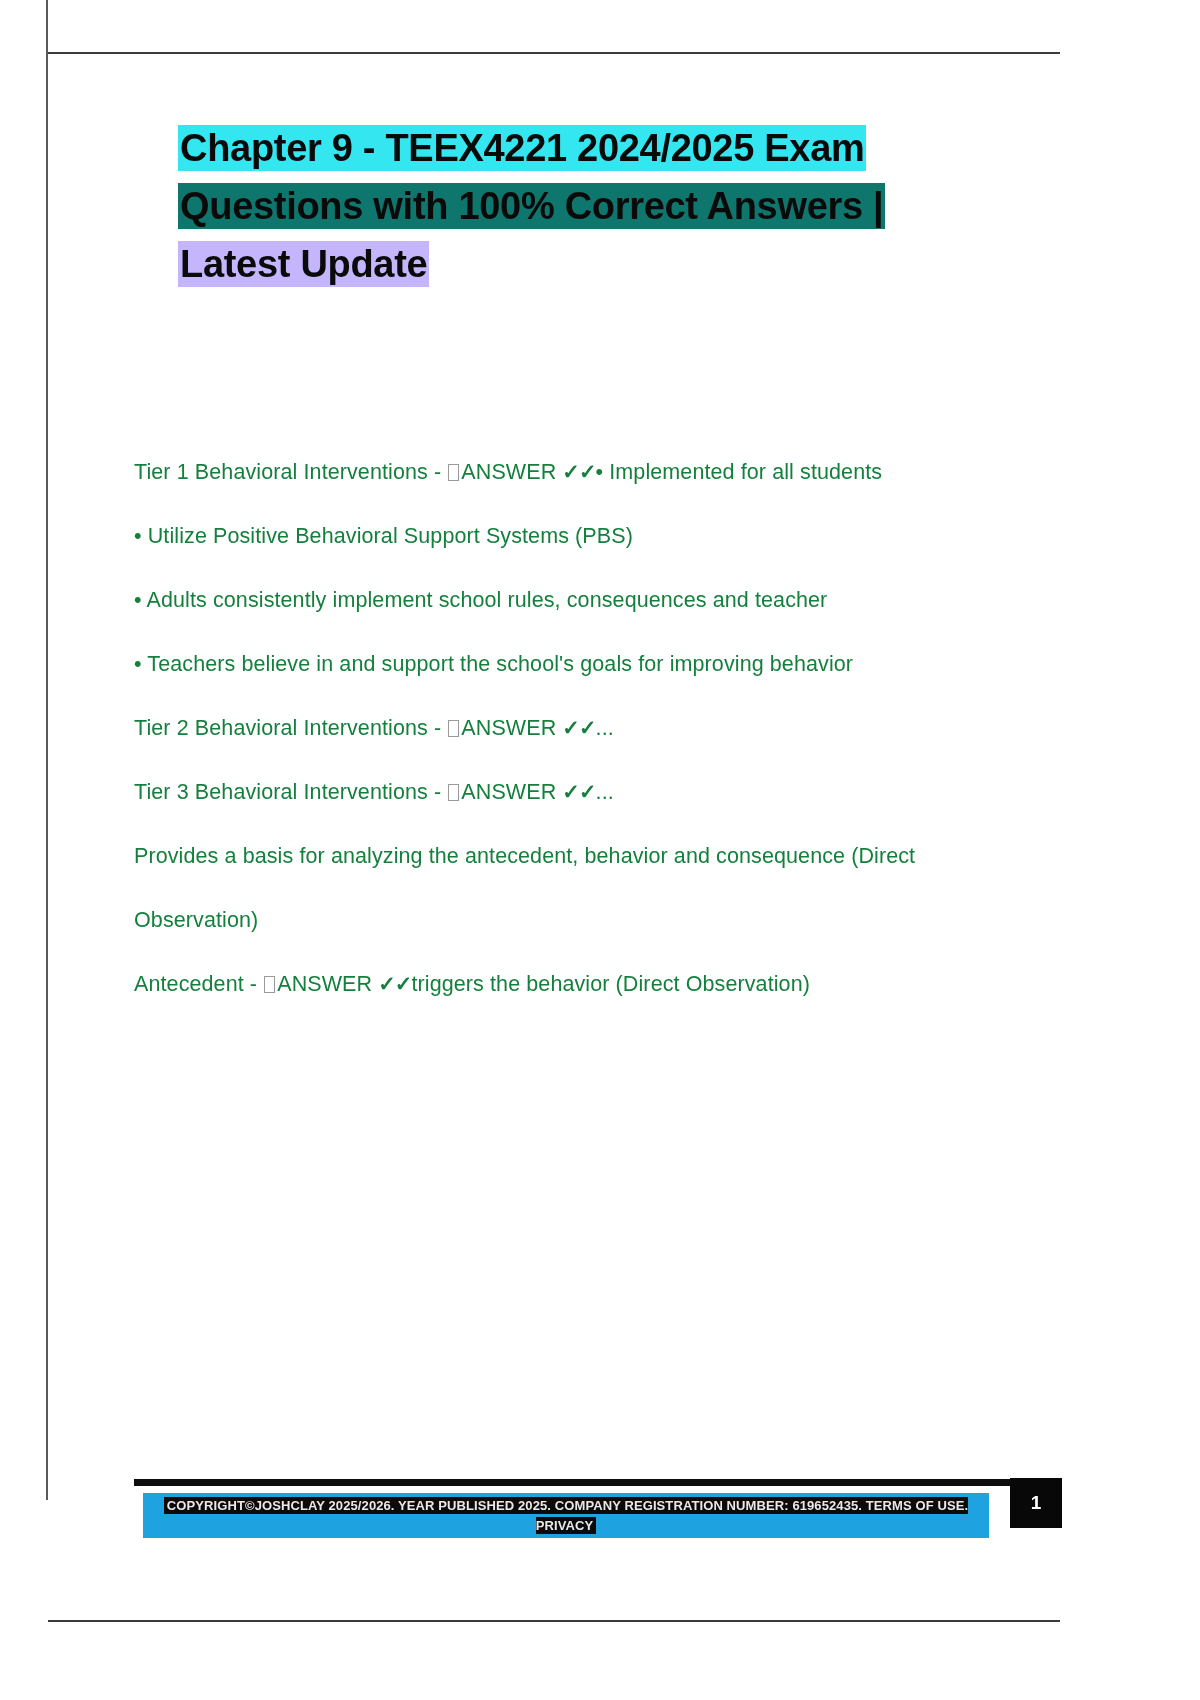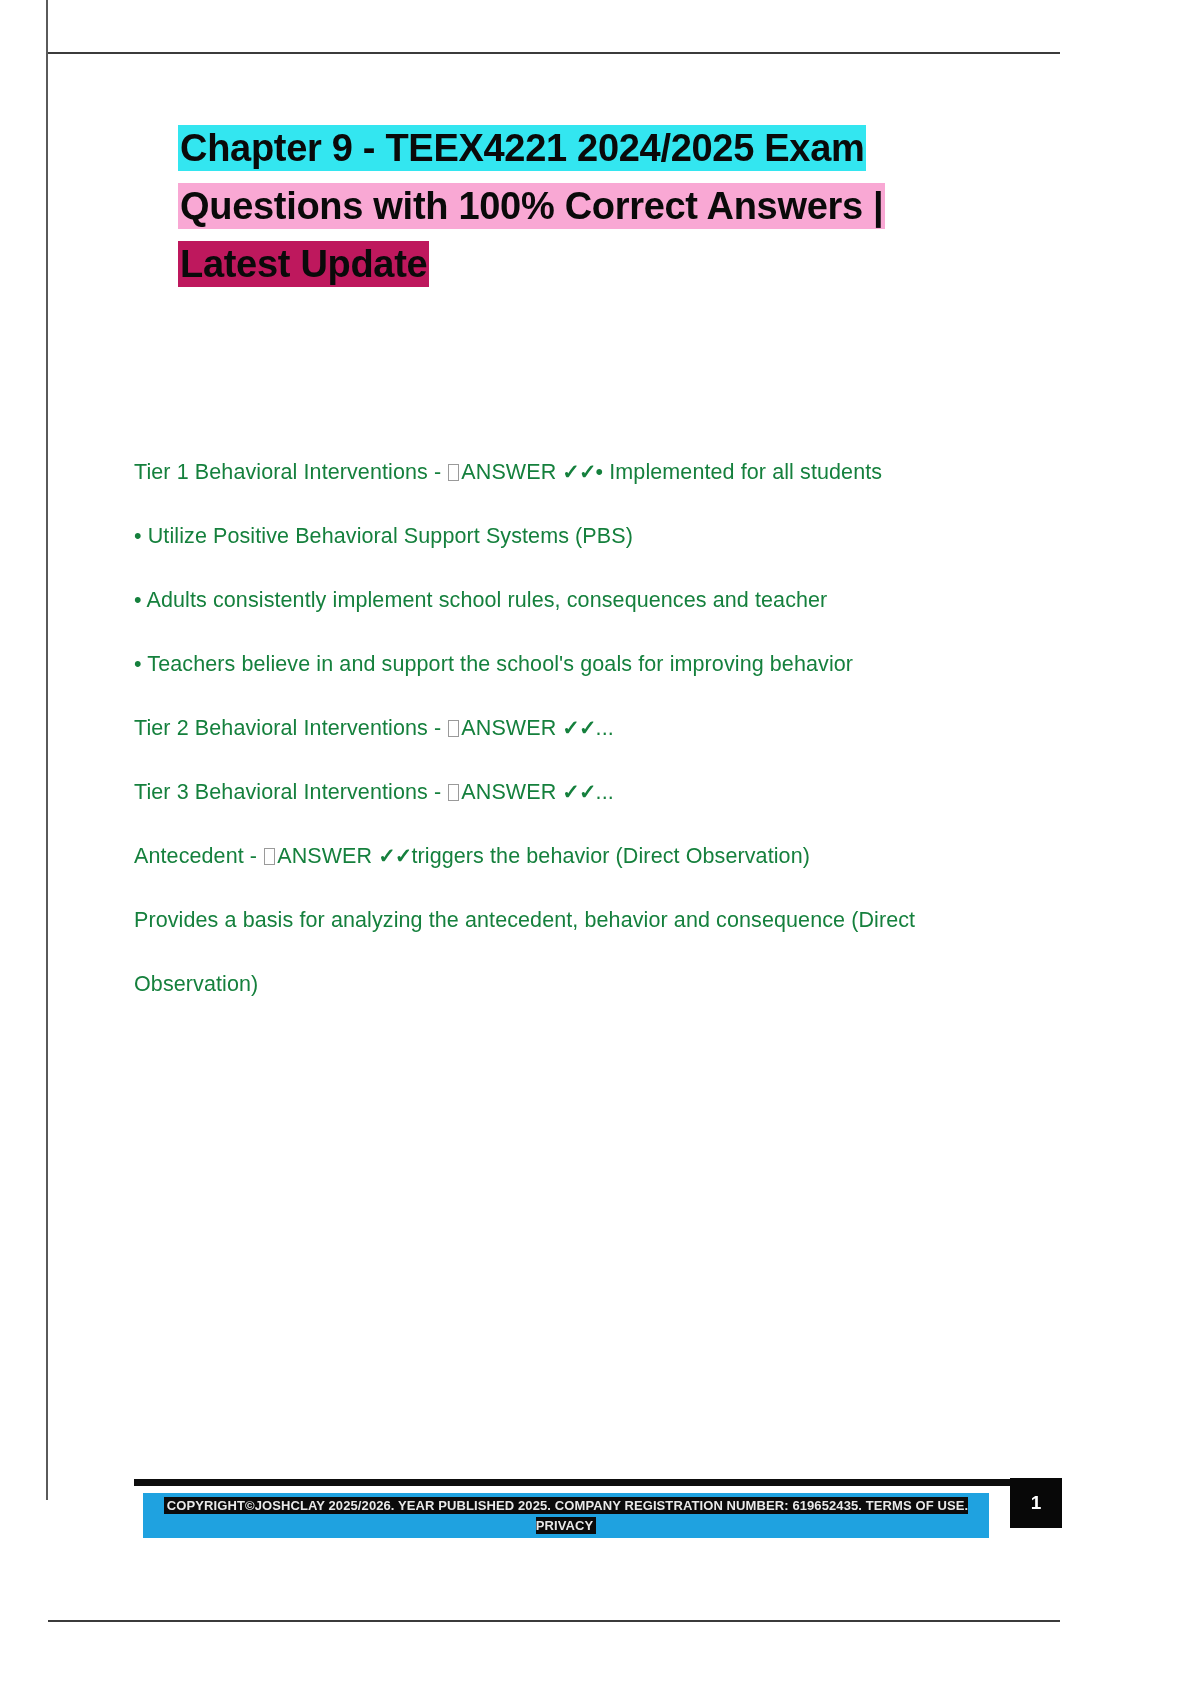--- a/index.html
+++ b/index.html
@@ -159,34 +159,34 @@
 <body>
 
 <div id="screen">
 
   <div class="sheet-left-edge"></div>
   <div class="top-rule"></div>
 
   <div class="content">
     <h1 class="doc-title">
       <span class="title-line"><span class="hl" style="background: rgb(51, 230, 240);">Chapter 9 - TEEX4221 2024/2025 Exam</span></span>
-      <span class="title-line"><span class="hl" style="background: #f9a8d4;">Questions with 100% Correct Answers |</span></span>
-      <span class="title-line"><span class="hl" style="background: #be185d;">Latest Update</span></span>
+      <span class="title-line"><span class="hl" style="background: #0f766e;">Questions with 100% Correct Answers |</span></span>
+      <span class="title-line"><span class="hl" style="background: #c4b5fd;">Latest Update</span></span>
     </h1>
   </div>
 
   <div class="body-block" id="body-block">
       <div class="para"><span>Tier 1 Behavioral Interventions - </span><span class="tofu"></span><span>ANSWER </span><span class="checks">✓✓</span><span>• Implemented for all students</span></div>
       <div class="para"><span>• Utilize Positive Behavioral Support Systems (PBS)</span></div>
       <div class="para"><span>• Adults consistently implement school rules, consequences and teacher</span></div>
       <div class="para"><span>• Teachers believe in and support the school's goals for improving behavior</span></div>
       <div class="para"><span>Tier 2 Behavioral Interventions - </span><span class="tofu"></span><span>ANSWER </span><span class="checks">✓✓</span><span>...</span></div>
       <div class="para"><span>Tier 3 Behavioral Interventions - </span><span class="tofu"></span><span>ANSWER </span><span class="checks">✓✓</span><span>...</span></div>
+      <div class="para"><span>Provides a basis for analyzing the antecedent, behavior and consequence (Direct Observation)</span></div>
       <div class="para"><span>Antecedent - </span><span class="tofu"></span><span>ANSWER </span><span class="checks">✓✓</span><span>triggers the behavior (Direct Observation)</span></div>
-      <div class="para"><span>Provides a basis for analyzing the antecedent, behavior and consequence (Direct Observation)</span></div>
     </div>
 
   <div class="bottom-rule"></div>
 
   <div class="footer-banner" style="background: rgb(31, 162, 224);">
     <span class="footer-line"><span style="background: rgb(11, 11, 11);">COPYRIGHT©JOSHCLAY 2025/2026. YEAR PUBLISHED 2025. COMPANY REGISTRATION NUMBER: 619652435. TERMS OF USE. PRIVACY</span></span>
   </div>
 
   <div class="page-badge">1</div>
 

